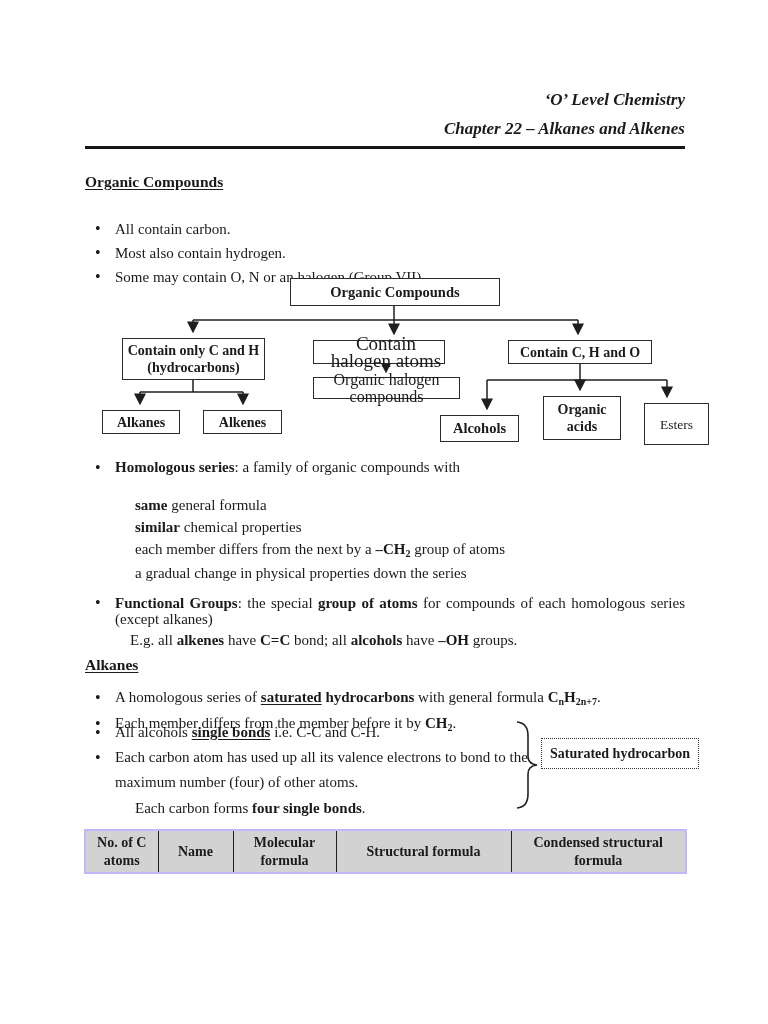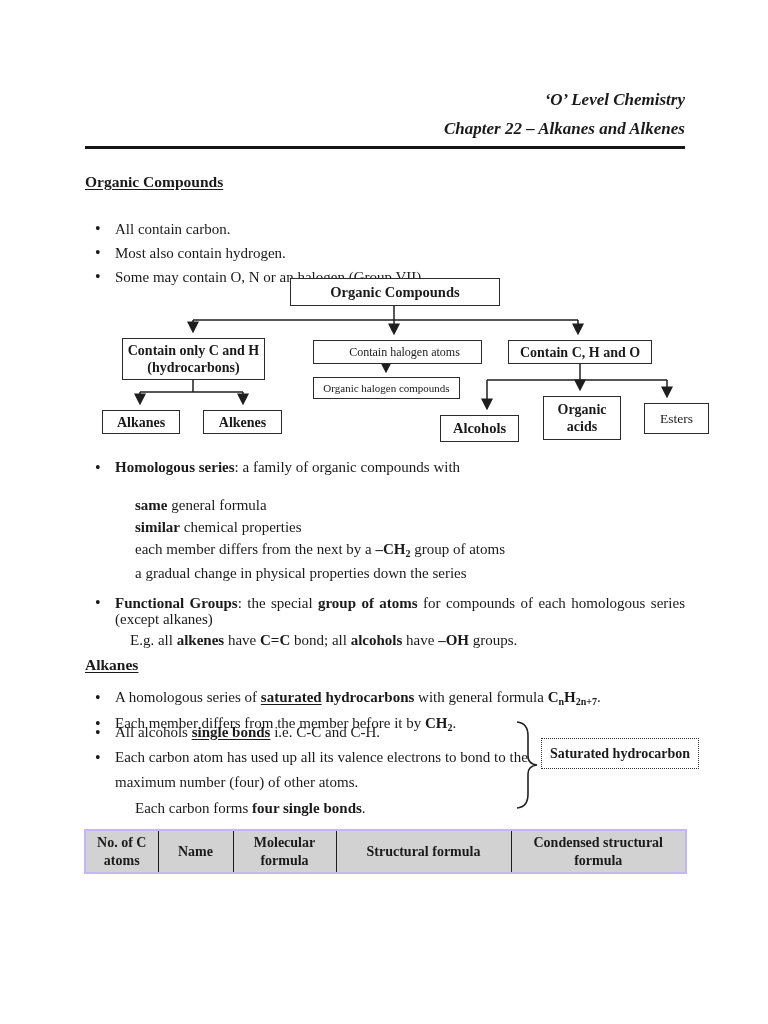--- a/index.html
+++ b/index.html
@@ -32,28 +32,28 @@
   .flowchart { position:absolute; top:272px; left:0; width:768px; height:182px; }
   .flowchart svg { position:absolute; top:0; left:0; }
   .fnode {
     position:absolute; border:1.5px solid #2b2b2b; background:#fff;
     display:flex; align-items:center; justify-content:center; text-align:center;
     font-size:14px; font-weight:bold; line-height:17px; padding:1px 2px;
   }
   .fnode.reg { font-weight:normal; }
   .n-root   { left:290px; top:6px;   width:210px; height:28px; font-size:14.5px; }
   .n-hyd    { left:122px; top:66px;  width:143px; height:42px; }
-  .n-hal    { left:313px; top:68px;  width:169px; height:24px; font-size:12px;padding-left:16px; }
+  .n-hal    { left:313px; top:68px;  width:132px; height:24px; font-size:19px;padding-left:16px; }
   .n-cho    { left:508px; top:68px;  width:144px; height:24px; }
-  .n-ohal   { left:313px; top:105px; width:147px; height:22px; font-size:11px; }
+  .n-ohal   { left:313px; top:105px; width:147px; height:22px; font-size:16px; }
   .n-alkanes{ left:102px; top:138px; width:78px;  height:24px; }
   .n-alkenes{ left:203px; top:138px; width:79px;  height:24px; }
   .n-alc    { left:440px; top:143px; width:79px;  height:27px; font-size:14.5px; }
   .n-oacid  { left:543px; top:124px; width:78px;  height:44px; }
-  .n-esters { left:644px; top:131px; width:65px;  height:31px; font-size:13.5px; font-weight:normal; }
+  .n-esters { left:644px; top:131px; width:65px;  height:42px; font-size:13.5px; font-weight:normal; }
 
   
   .alk-detail { position:absolute; top:720px; left:85px; width:640px; height:105px; font-size:15px; line-height:25px; }
   .alk-detail .btext { max-width:455px; }
   .brace-svg { position:absolute; left:430px; top:0px; }
   .callout {
     position:absolute; left:456px; top:18px;
     border:1.5px dotted #333; padding:2px 8px;
     font-size:14px; font-weight:bold; white-space:nowrap; background:#fff;
   }

